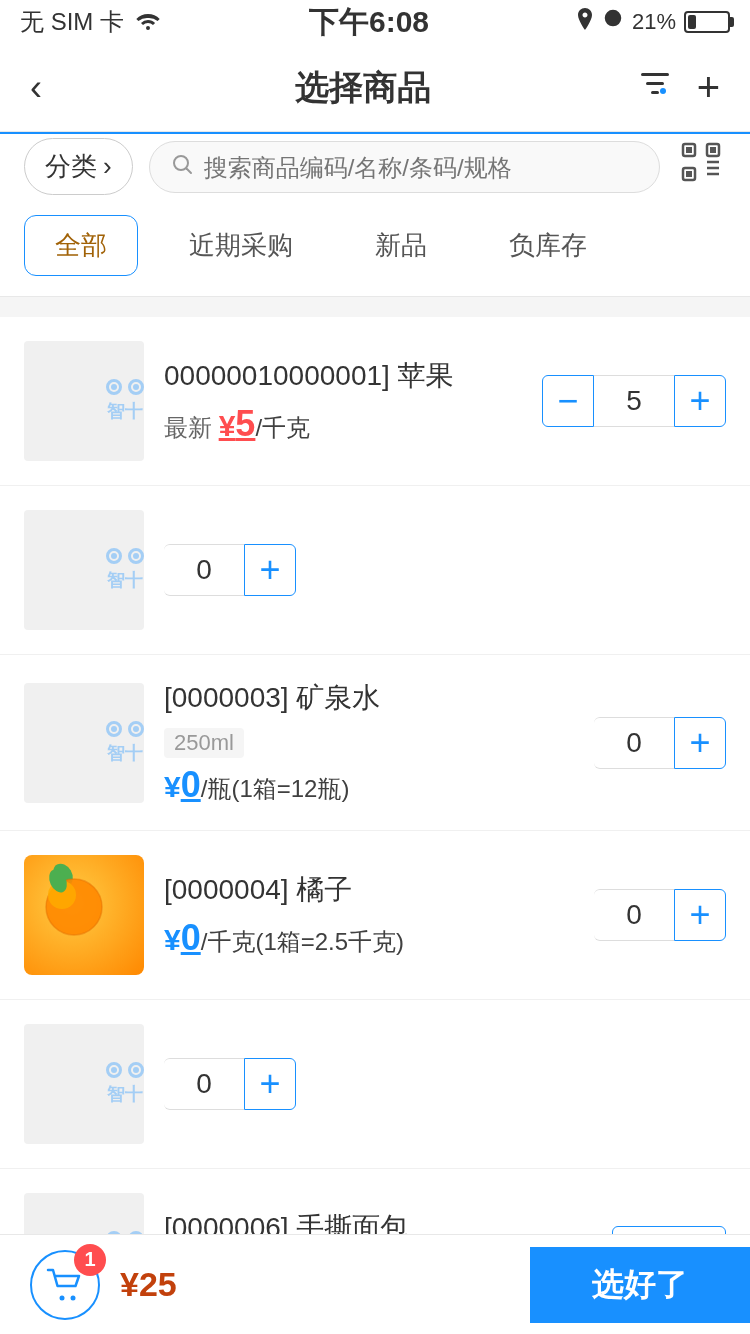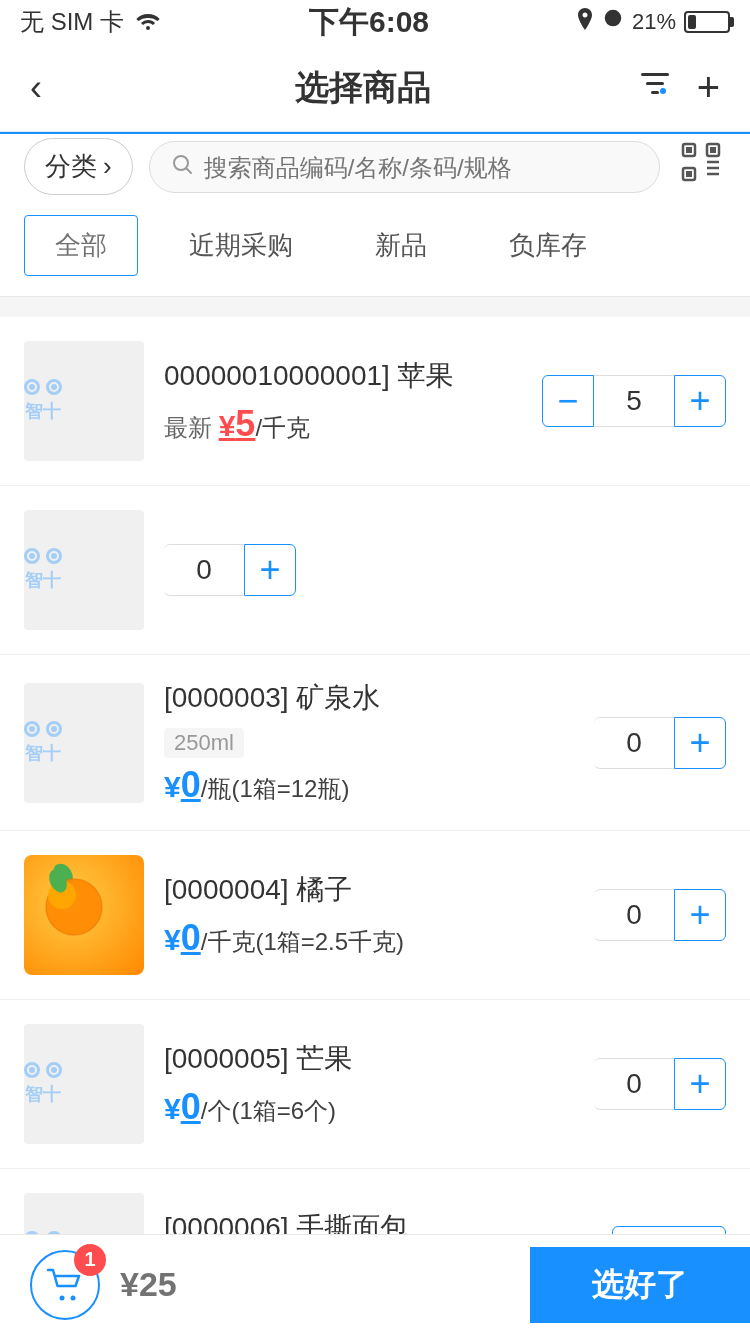--- a/index.html
+++ b/index.html
@@ -116,22 +116,22 @@
     .tab-item {
       padding: 12px 30px;
       border-radius: 6px;
       font-size: 26px;
       cursor: pointer;
       color: #555;
       border: 1px solid transparent;
     }
     .tab-item.active {
       border: 1.5px solid #1890ff;
-      color: #737373;
-      border-radius: 4px;
+      color: #a16207;
+      border-radius: 12px;
     }
 
     
     .section-gap { height: 20px; background: #f5f5f5; }
 
     
     .product-list { background: #fff; }
     .product-item {
       display: flex;
       align-items: center;
@@ -141,21 +141,21 @@
       gap: 20px;
     }
     .product-thumb {
       width: 120px;
       height: 120px;
       background: #f0f0f0;
       border-radius: 4px;
       flex-shrink: 0;
       display: flex;
       align-items: center;
-      justify-content: flex-start;
+      justify-content: flex-end;
       overflow: hidden;
     }
     .owl-logo {
       display: flex;
       flex-direction: column;
       align-items: center;
       gap: 4px;
       opacity: 0.35;
     }
     .owl-eyes {
@@ -286,21 +286,21 @@
       height: 32px;
       font-size: 20px;
       display: flex;
       align-items: center;
       justify-content: center;
       font-weight: 700;
     }
     .cart-total {
       font-size: 34px;
       font-weight: 600;
-      color: #737373;
+      color: #c2410c;
     }
     .confirm-btn {
       width: 220px;
       height: 76px;
       background: #1890ff;
       color: #fff;
       font-size: 32px;
       font-weight: 600;
       border: none;
       cursor: pointer;
@@ -486,26 +486,20 @@
   <div class="product-item">
     <div class="product-thumb">
       <div class="owl-logo">
         <div class="owl-eyes">
           <div class="owl-eye"></div>
           <div class="owl-eye"></div>
         </div>
         <div class="owl-body">智十</div>
       </div>
     </div>
-    <div class="product-info">
-      <div class="product-name">[0000005] 芒果</div>
-      <div class="product-price">
-        <span class="price-blue">¥</span><span style="color:#1890ff;font-size:36px;font-weight:700;text-decoration:underline;">0</span><span class="price-unit">/个(1箱=6个)</span>
-      </div>
-    </div>
     <div class="qty-control">
       <input class="qty-input" type="text" value="0" style="border-radius: 6px 0px 0px 6px; border-right: none;">
       <button class="qty-btn plus" style="border-radius:0 6px 6px 0;">+</button>
     </div>
   </div>
 
   <div class="product-item">
     <div class="product-thumb">
       <div class="owl-logo">
         <div class="owl-eyes">

